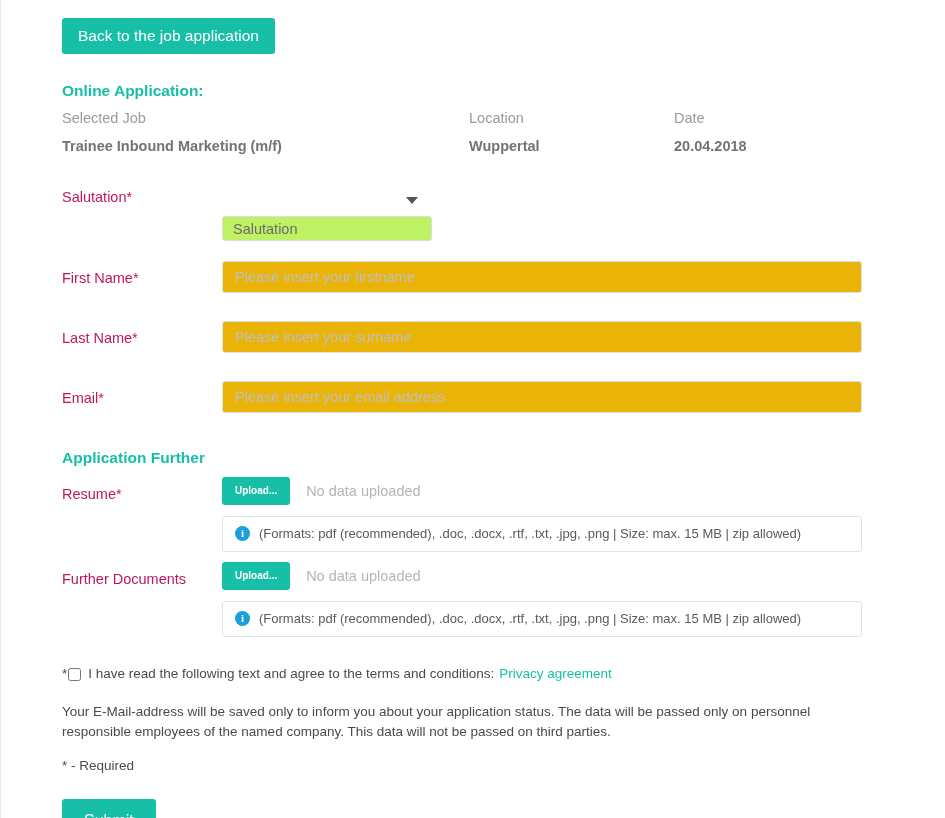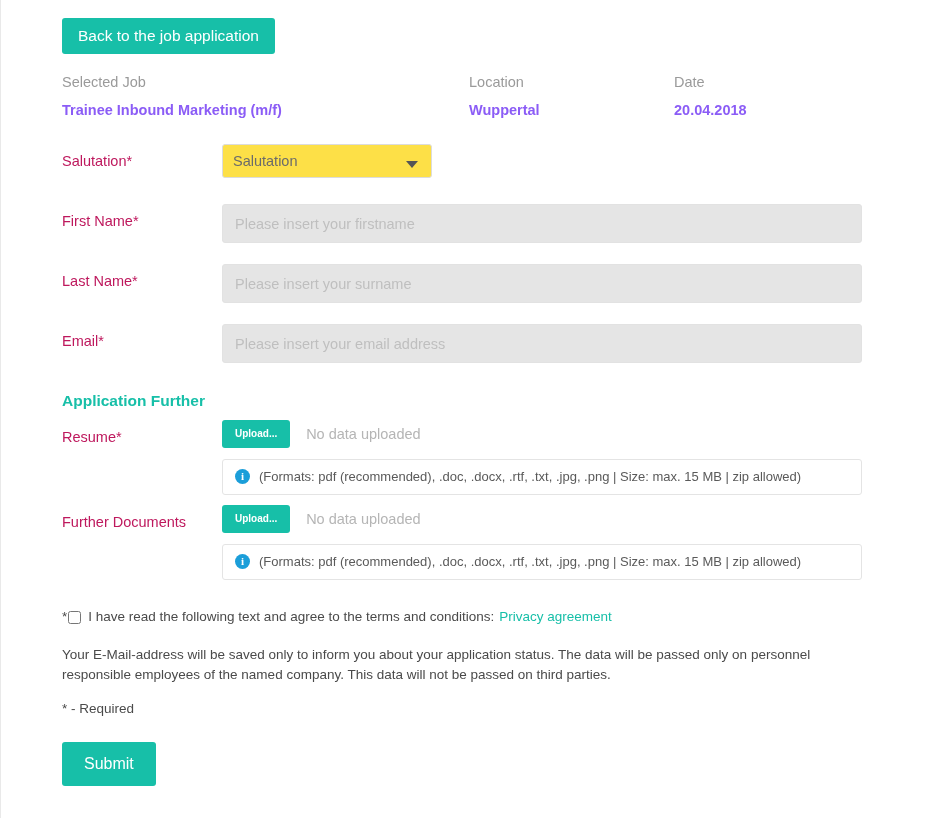--- a/index.html
+++ b/index.html
@@ -53,34 +53,34 @@
 
   .section-title {
     color: #17bfa8;
     font-size: 15.5px;
     font-weight: bold;
     margin-top: 28px;
   }
 
   
   .job-summary {
-    margin-top: 20px;
+    margin-top: 10px;
     position: relative;
     height: 50px;
   }
   .col-job { position: absolute; left: 0; top: 0; }
   .col-loc { position: absolute; left: 407px; top: 0; }
   .col-date { position: absolute; left: 612px; top: 0; }
   .sum-label {
     color: #9a9a9a;
     font-size: 14.5px;
     line-height: 1.2;
   }
   .sum-value {
-    color: #8b5cf6;
+    color: #737373;
     font-weight: bold;
     font-size: 14.5px;
     margin-top: 11px;
     line-height: 1.2;
   }
 
   
   .form-row {
     position: relative;
     margin-top: 20px;
@@ -93,57 +93,58 @@
     width: 150px;
     font-size: 14.5px;
     color: #be185d;
   }
   .field-control {
     margin-left: 160px;
   }
 
   select.select-input {
     width: 210px;
-    height: 34px;
+    height: 25px;
     padding: 0 10px;
     font-size: 14.5px;
     color: #6b6b6b;
     border: 1px solid #dcdcdc;
     border-radius: 3px;
-    background: #fde047;
+    background: #bef264;
     font-family: "Liberation Sans", sans-serif;
     -webkit-appearance: none;
     appearance: none;
+    margin-top: 36px;
   }
   .select-wrap {
     position: relative;
     display: inline-block;
   }
   .select-arrow {
     position: absolute;
     right: 14px;
     top: 17px;
     width: 0;
     height: 0;
     border-left: 6px solid transparent;
     border-right: 6px solid transparent;
     border-top: 7px solid #555555;
     pointer-events: none;
   }
 
   input.text-input {
     width: 640px;
-    height: 39px;
+    height: 32px;
     box-sizing: border-box;
     padding: 12px 12px;
     font-size: 14.5px;
     color: #555555;
     border: 1px solid #e2e2e2;
     border-radius: 3px;
-    background: #e5e5e5;
+    background: #eab308;
     font-family: "Liberation Sans", sans-serif;
   }
   input.text-input::placeholder {
     color: #bfbfbf;
   }
 
   
   .upload-row {
     position: relative;
     margin-top: 10px;
@@ -255,20 +256,21 @@
 </head>
 <body>
 
 <div class="page">
   <div class="left-rule"></div>
 
   <div class="content">
 
     <button class="back-btn">Back to the job application</button>
 
+    <div class="section-title">Online Application:</div>
 
     <div class="job-summary">
       <div class="col-job">
         <div class="sum-label">Selected Job</div>
         <div class="sum-value">Trainee Inbound Marketing (m/f)</div>
       </div>
       <div class="col-loc">
         <div class="sum-label">Location</div>
         <div class="sum-value">Wuppertal</div>
       </div>

